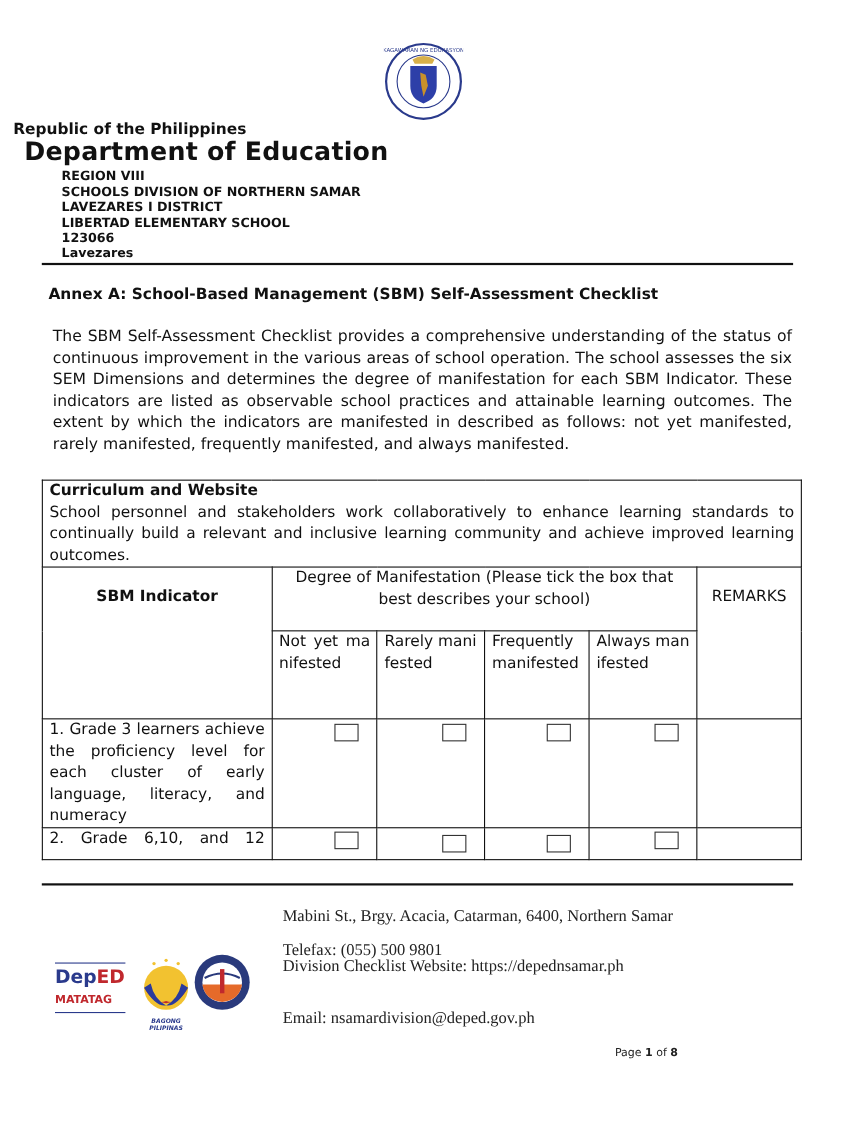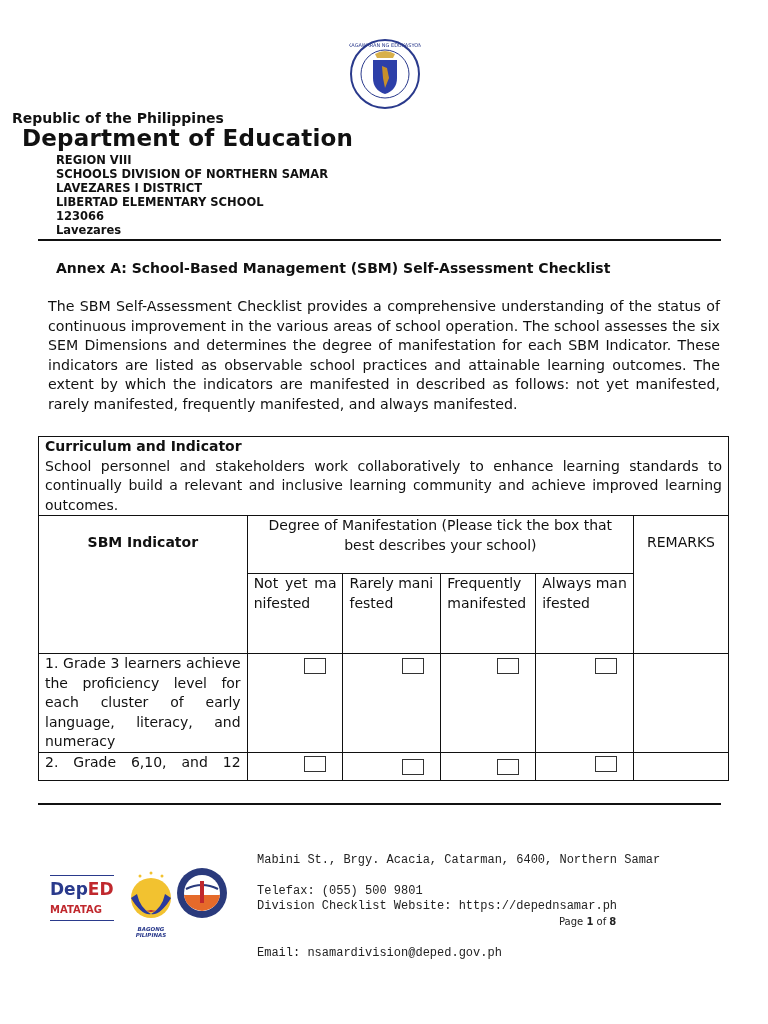--- a/index.html
+++ b/index.html
@@ -4,37 +4,37 @@
 <style>
   html, body { margin:0; padding:0; background:#ffffff; }
   body { width:768px; height:1024px; position:relative; overflow:hidden; color:#111; font-family:"DejaVu Sans", sans-serif; }
   .abs { position:absolute; }
   .center { text-align:left; left:12px; width:768px; }
   .seal { left:349px; top:38px; width:72px; height:72px; }
   .republic { top:110px; font-size:14px; font-weight:bold; }
   .deped { top:125px; font-size:23px; font-weight:bold; letter-spacing:0.2px;margin-left:10px; }
   .sub { font-size:11.5px; font-weight:bold; line-height:14px;padding-left:44px; }
   .hr { left:38px; width:683px; height:2px; background:#111; }
-  .annex { left:56px; top:260px; font-size:14px; font-weight:bold; }
+  .annex { left:44px; top:260px; font-size:14px; font-weight:bold; }
   .intro { left:48px; top:297px; width:672px; font-size:14.2px; line-height:19.5px; text-align:justify; }
   table.sbm { position:absolute; left:38px; top:436px; width:691px; border-collapse:collapse; font-size:14px; }
   table.sbm td { border:1px solid #111; vertical-align:top; padding:0 6px; line-height:19.5px; }
   .dim-title { font-weight:bold; }
   .dim-desc { text-align:justify; }
   .hdr-ind { font-weight:bold; text-align:center; vertical-align:middle !important; }
   .hdr-deg { text-align:center; }
   .hdr-rem { text-align:center; vertical-align:middle !important; }
   .sub-h { word-break:break-all; }
   .sub-h.justify { text-align:justify; text-align-last:justify;margin-top:19px; }
   .ind { text-align:justify; }
   .box { display:inline-block; width:20px; height:14px; border:1.5px solid #333; margin-top:4px; }
   .boxcell { text-align:right; padding-right:16px !important; }
   .footer-line { left:38px; top:803px; width:683px; height:2px; background:#111; }
-  .foot-text { left:257px; font-family:Liberation Mono, monospace; font-size:12px; color:#222;margin-top:28px; }
-  .page { left:559px; top:916px; font-size:10px; color:#222; }
+  .foot-text { left:257px; font-family:Liberation Serif, serif; font-size:15px; color:#222; }
+  .page { left:559px; top:952px; font-size:10px; color:#222; }
 </style>
 </head>
 <body>
 
 <div class="abs seal">
   <svg width="72" height="72" viewBox="0 0 72 72">
     <circle cx="36" cy="36" r="34" fill="#fff" stroke="#2a3a8c" stroke-width="2"></circle>
     <circle cx="36" cy="36" r="24" fill="#fff" stroke="#2a3a8c" stroke-width="1"></circle>
     <path d="M24 22 L48 22 L48 40 Q48 52 36 56 Q24 52 24 40 Z" fill="#2d3fa8"></path>
     <path d="M33 28 L38 30 L40 40 L36 50 L34 40 Z" fill="#c8902a"></path>
@@ -62,21 +62,21 @@
     <col style="width:209px">
       <col style="width:96px">
       <col style="width:98px">
       <col style="width:95px">
       <col style="width:98px">
       <col style="width:95px">
   </colgroup>
   <tbody>
       <tr style="height:79px">
     <td colspan="6">
-      <div class="dim-title">Curriculum and Indicator</div>
+      <div class="dim-title">Curriculum and Website</div>
       <div class="dim-desc">School personnel and stakeholders work collaboratively to enhance learning standards to continually build a relevant and inclusive learning community and achieve improved learning outcomes.</div>
     </td>
   </tr>
   <tr style="height:58px">
     <td rowspan="2" class="hdr-ind" style="vertical-align:top !important; padding-top:17px">SBM Indicator</td>
     <td colspan="4" class="hdr-deg">Degree of Manifestation (Please tick the box that best describes your school)</td>
     <td rowspan="2" class="hdr-rem" style="vertical-align:top !important; padding-top:17px">REMARKS</td>
   </tr>
   <tr style="height:80px">
     <td class="sub-h justify">Not yet manifested</td>

